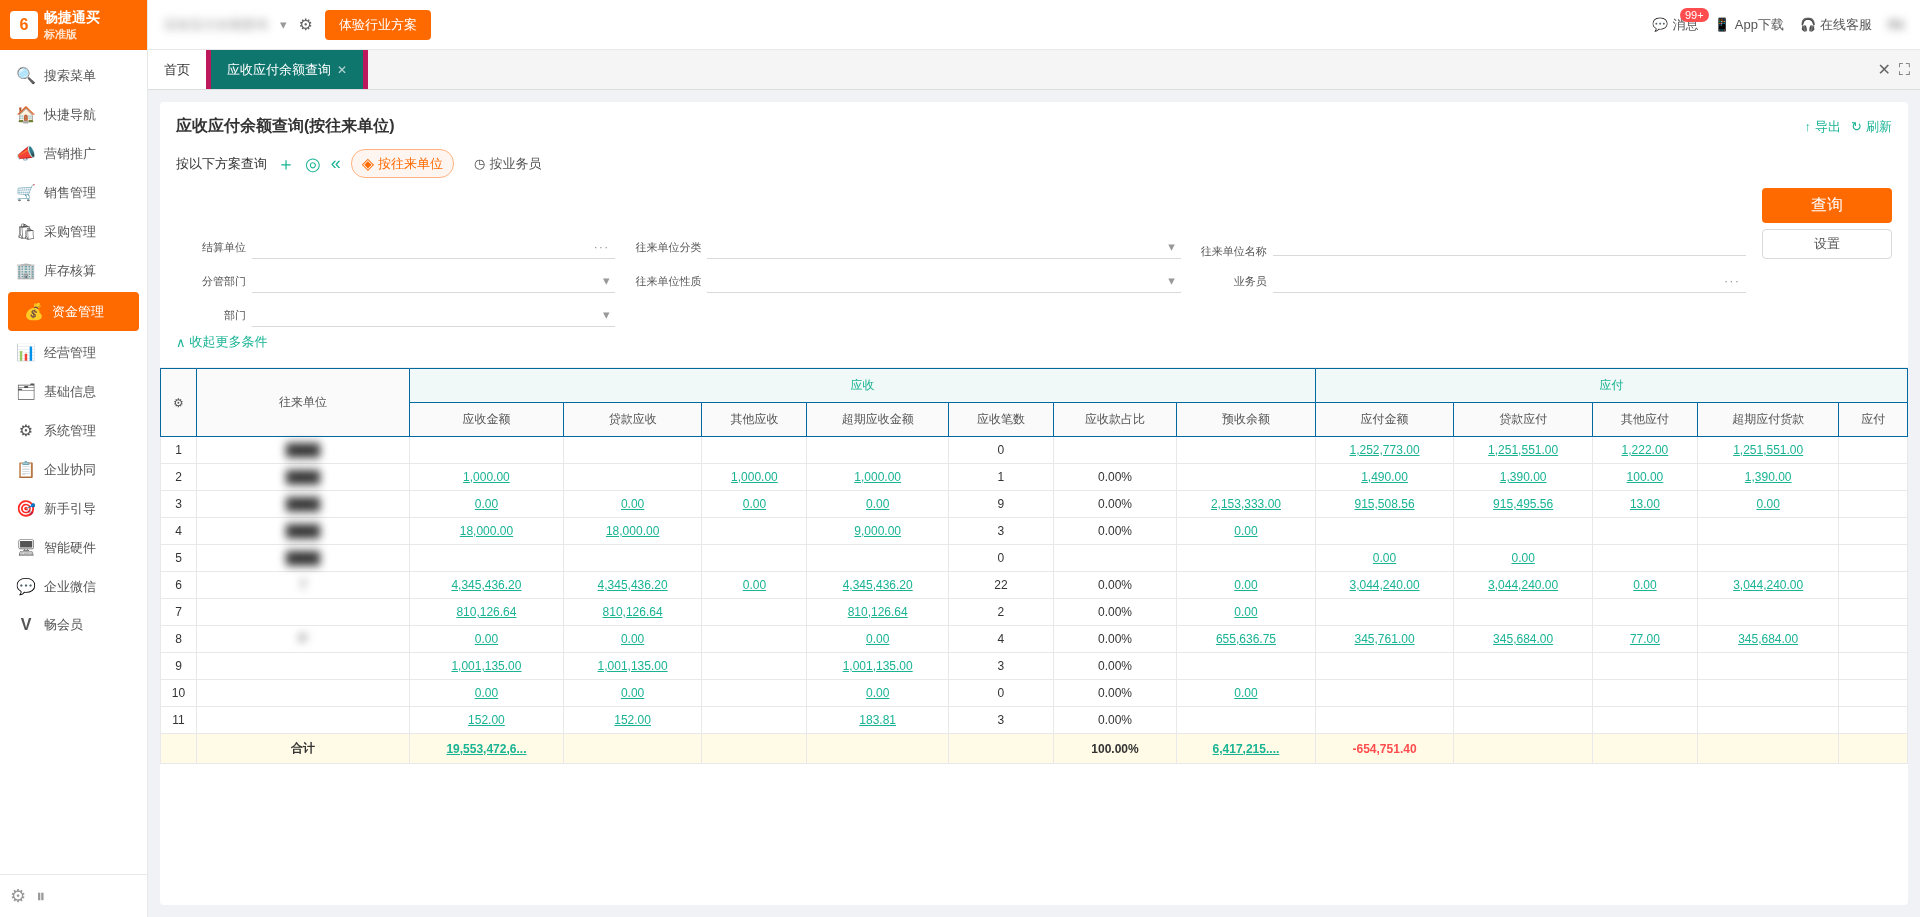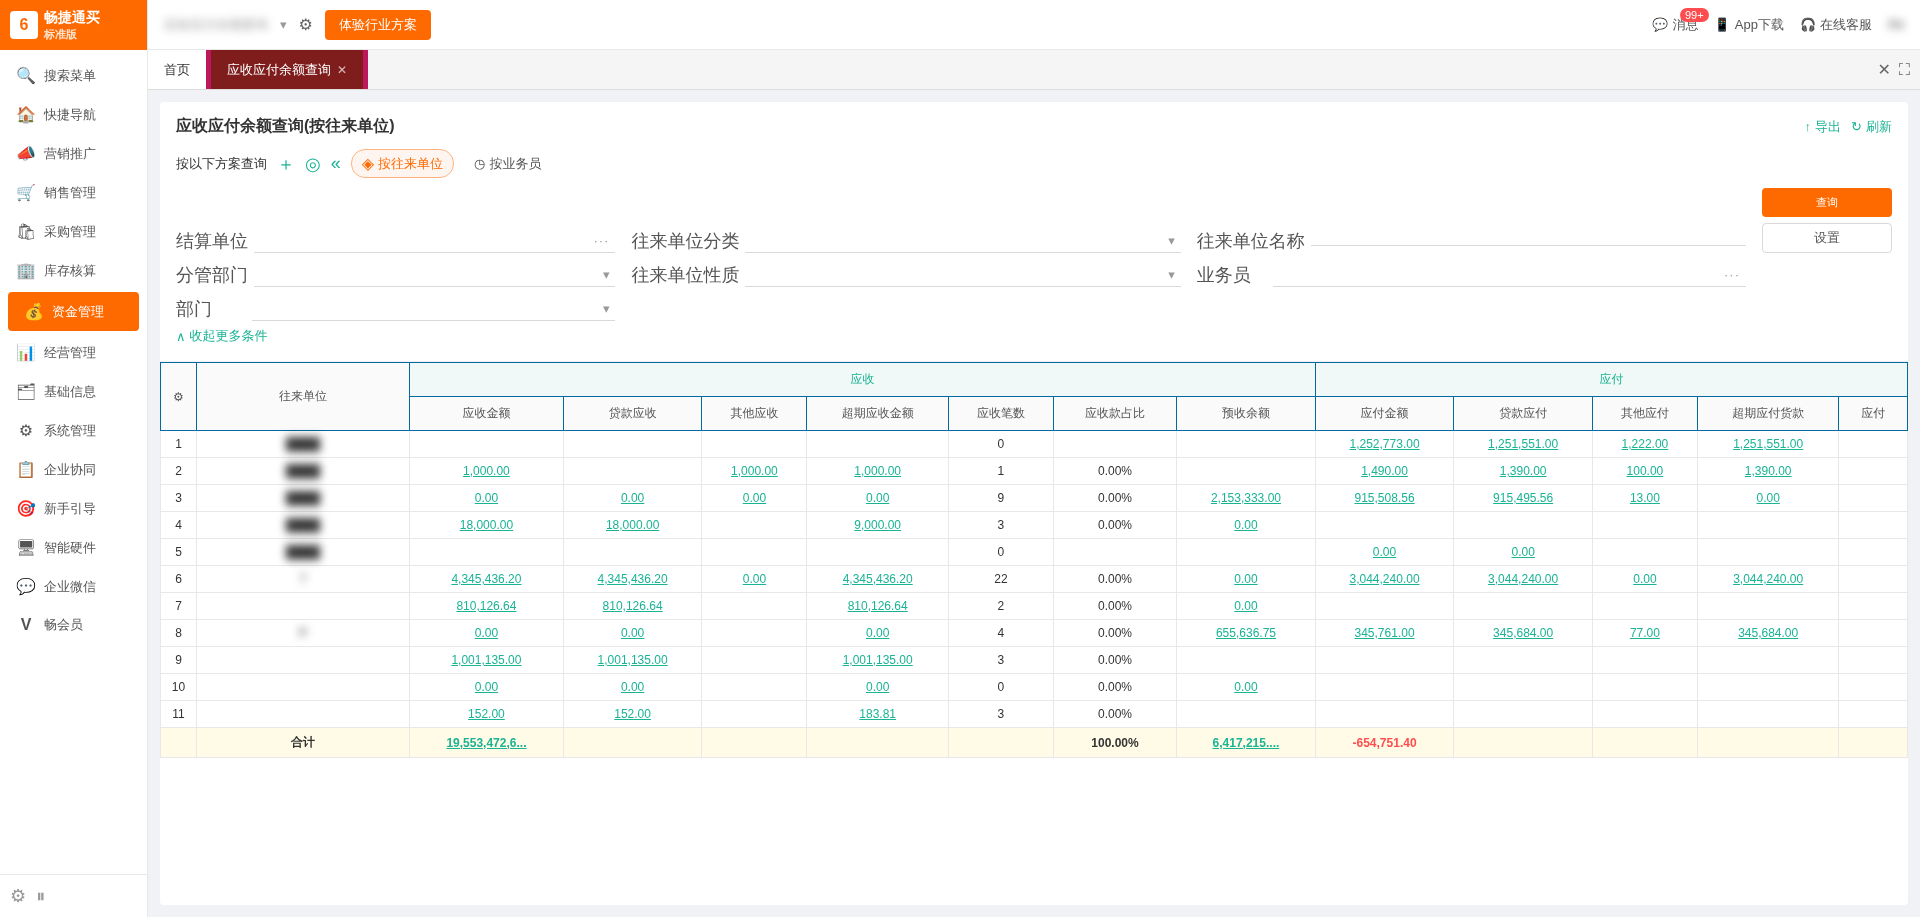--- a/index.html
+++ b/index.html
@@ -55,21 +55,21 @@
     .tab-bar {
       position: fixed; left: 148px; top: 50px; right: 0; height: 40px;
       background: #f5f5f5; border-bottom: 1px solid #ddd;
       display: flex; align-items: stretch; z-index: 99;
     }
     .tab-item {
       display: flex; align-items: center; padding: 0 16px; cursor: pointer;
       color: #555; font-size: 13px; border-right: 5px solid #be185d; gap: 6px;
     }
     .tab-item.home { background: #fff; color: #333; }
-    .tab-item.active { background: #7f1d1d; color: #fff; }
+    .tab-item.active { background: #0f766e; color: #fff; }
     .tab-close { font-size: 12px; color: rgba(255,255,255,0.7); cursor: pointer; }
     .tab-bar-right { margin-left: auto; display: flex; align-items: center; padding-right: 10px; gap: 8px; }
     .tab-bar-icon { color: #666; cursor: pointer; font-size: 16px; }
 
     
     .main-content {
       position: fixed; left: 148px; top: 90px; right: 0; bottom: 0;
       overflow: auto; background: #f0f2f5; padding: 12px;
     }
     .page-container {
@@ -88,25 +88,25 @@
     .filter-section { padding: 12px 16px; border-bottom: 1px solid #f0f0f0; }
     .filter-scheme-row { display: flex; align-items: center; gap: 10px; margin-bottom: 10px; }
     .filter-scheme-label { font-size: 13px; color: #333; }
     .scheme-icon { color: #1ab394; cursor: pointer; font-size: 18px; }
     .scheme-option {
       display: flex; align-items: center; gap: 4px; padding: 4px 10px;
       border-radius: 14px; cursor: pointer; font-size: 13px;
     }
     .scheme-option.active { background: #fff5f0; color: #ff6a00; border: 1px solid #ffb380; }
     .scheme-option.inactive { color: #555; }
-    .filter-label { color: #555; font-size: 18px; white-space: nowrap; min-width: 70px; text-align: left; }
+    .filter-label { color: #555; font-size: 11px; white-space: nowrap; min-width: 70px; text-align: right; }
     .filter-dots { color: #999; cursor: pointer; letter-spacing: 1px; }
     .filter-chevron { color: #999; }
     .collapse-btn { color: #1ab394; cursor: pointer; font-size: 13px; display: flex; align-items: center; gap: 4px; text-align: right; margin: 4px 0; }
-    .btn-query { background: #ff6a00; color: #fff; border: none; padding: 7px 18px; border-radius: 4px; cursor: pointer; font-size: 11px; }
+    .btn-query { background: #ff6a00; color: #fff; border: none; padding: 7px 18px; border-radius: 4px; cursor: pointer; font-size: 16px; }
     .btn-setting { background: #fff; color: #555; border: 1px solid #d9d9d9; padding: 5px 14px; border-radius: 4px; cursor: pointer; font-size: 13px; }
 
     
     .table-wrapper { overflow-x: auto; }
     .data-table { width: 100%; border-collapse: collapse; font-size: 12px; }
     .data-table th {
       background: #fafafa; border: 1px solid #0369a1; padding: 8px 10px;
       text-align: center; color: #555; font-weight: normal; white-space: nowrap;
     }
     .data-table td {

